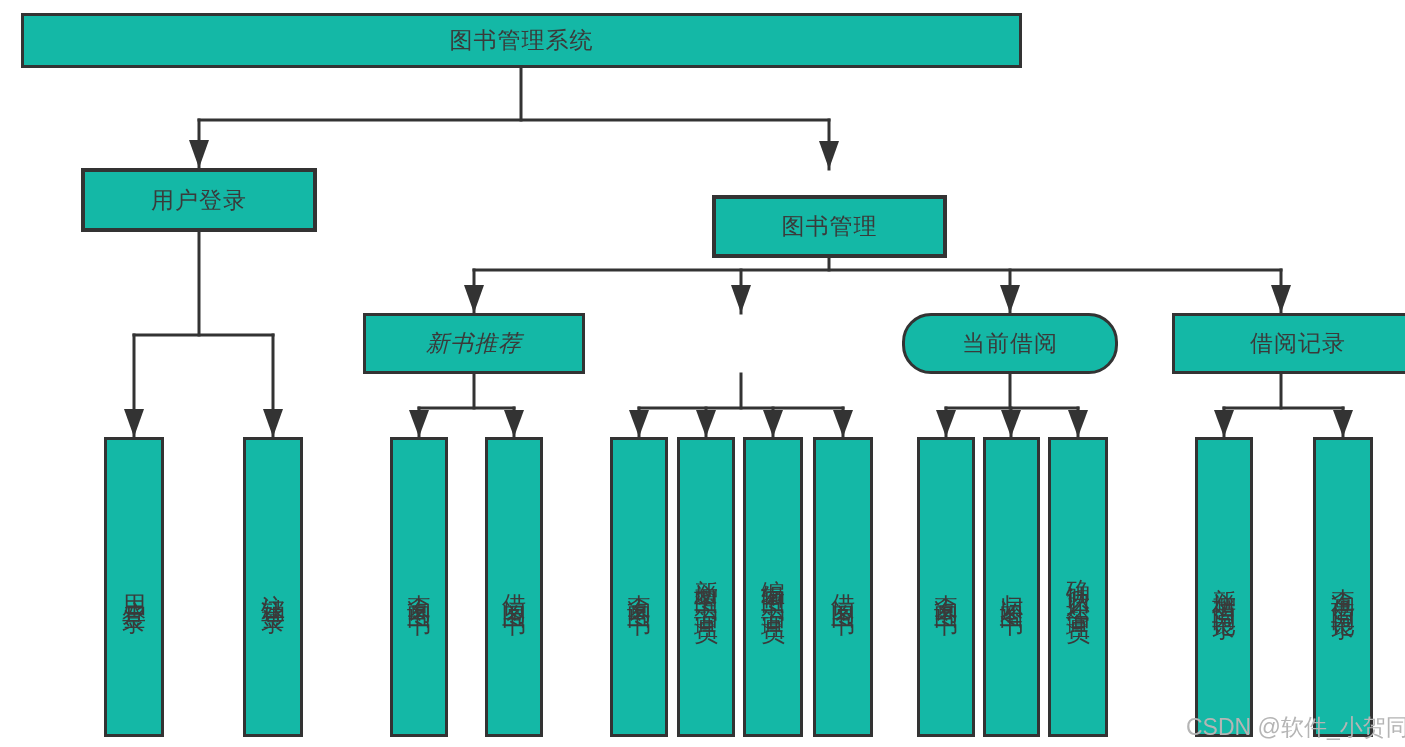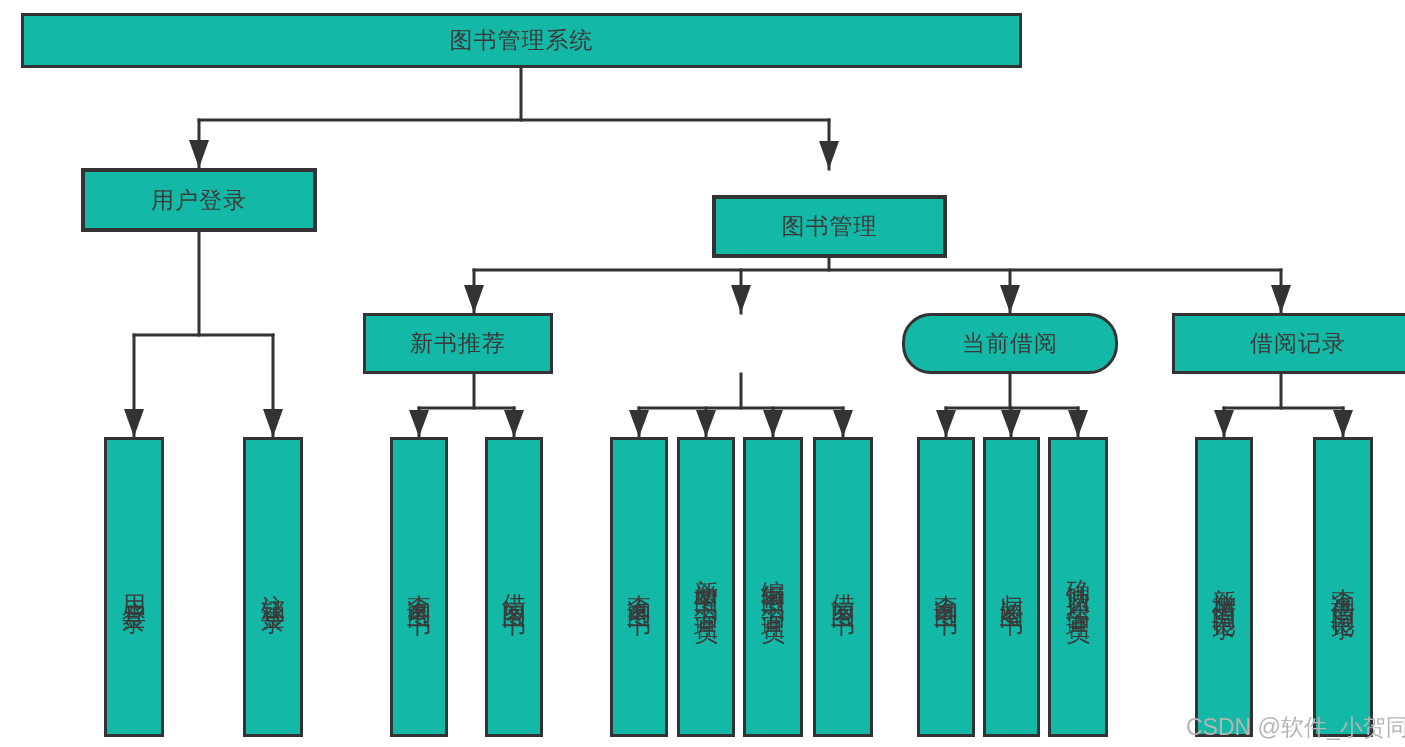--- a/index.html
+++ b/index.html
@@ -33,21 +33,21 @@
   .vbox {
     writing-mode: vertical-rl;
     font-size: 24px;
     letter-spacing: 6px;
     line-height: 1;
   }
   
   .n-root   { left: 21px;   top: 13px;  width: 1001px; height: 55px; }
   .n-ulogin { left: 81px;   top: 168px; width: 236px;  height: 64px; }
   .n-bmgmt  { left: 712px;  top: 169px; width: 235px;  height: 63px; margin-top: 26px; }
-  .n-newrec { left: 363px;  top: 313px; width: 190px;  height: 61px; }
+  .n-newrec { left: 363px;  top: 313px; width: 222px;  height: 61px; font-style: italic; }
   .n-borrow { left: 633px;  top: 313px; width: 216px;  height: 61px; }
   .n-curr   { left: 902px;  top: 313px; width: 216px;  height: 61px; border-radius: 29px; }
   .n-recs   { left: 1172px; top: 313px; width: 252px;  height: 61px; }
   .leaf { top: 437px; height: 300px; }
   .lf0  { left: 104px;  width: 60px; }
   .lf1  { left: 243px;  width: 60px; }
   .lf2  { left: 390px;  width: 58px; }
   .lf3  { left: 485px;  width: 58px; }
   .lf4  { left: 610px;  width: 58px; }
   .lf5  { left: 677px;  width: 58px; }

